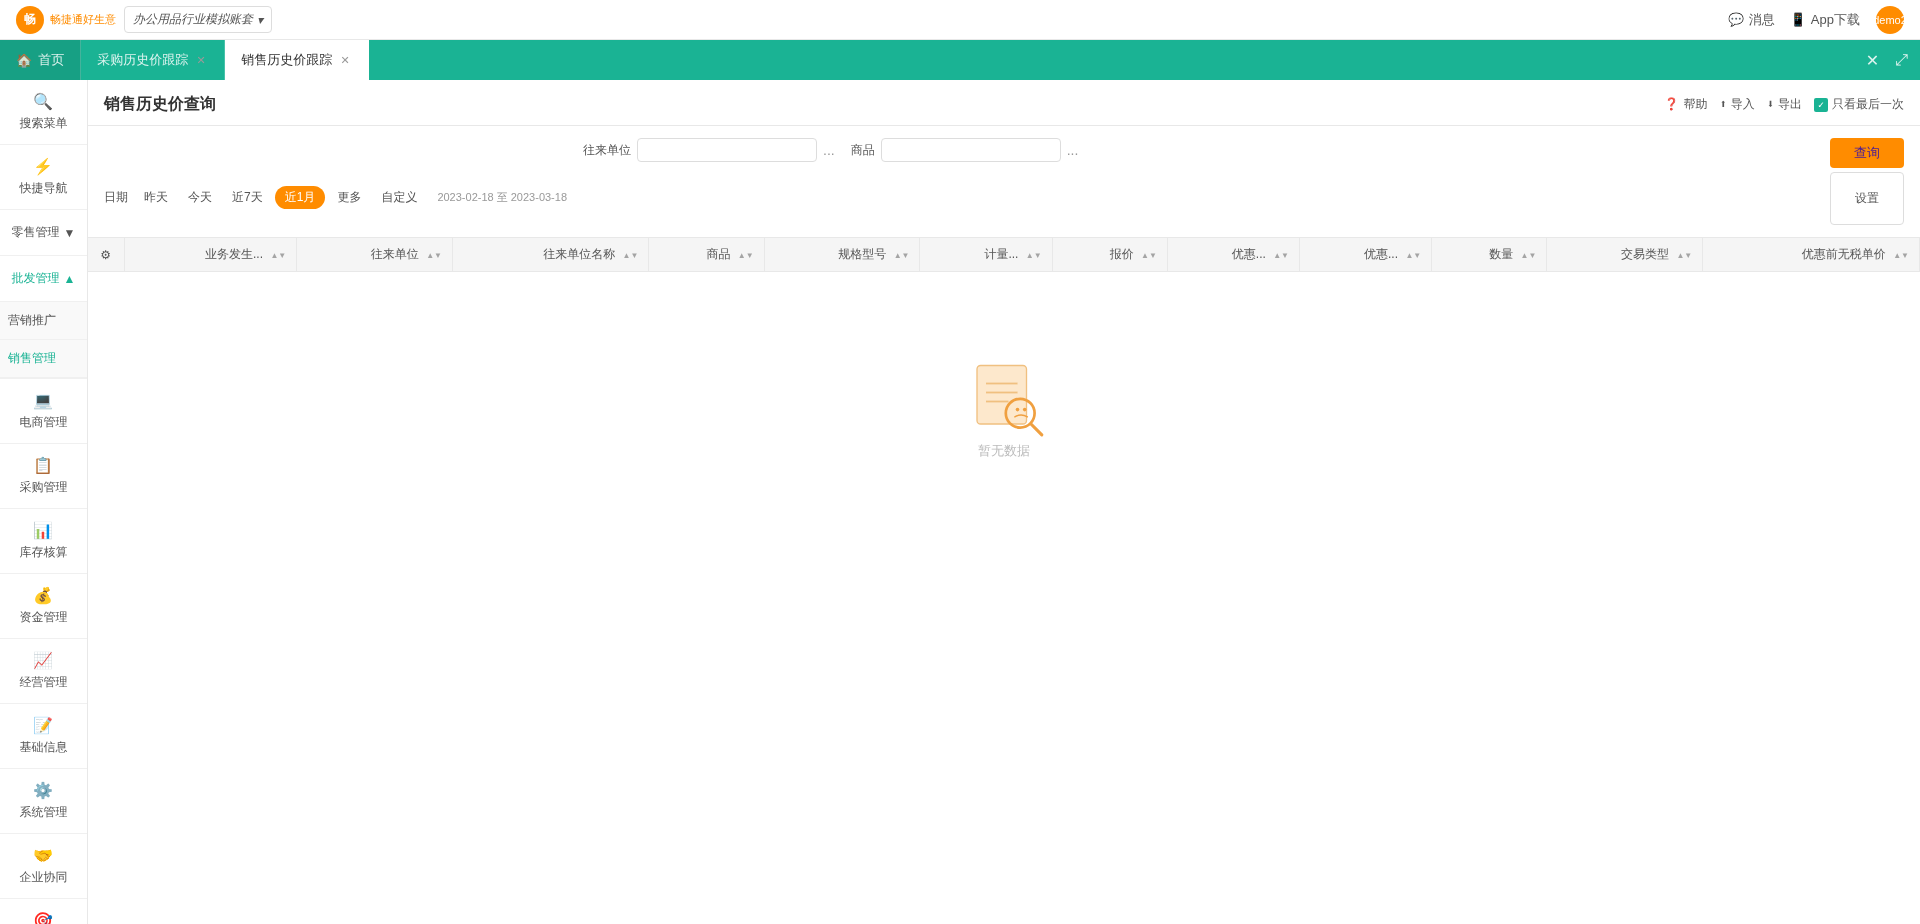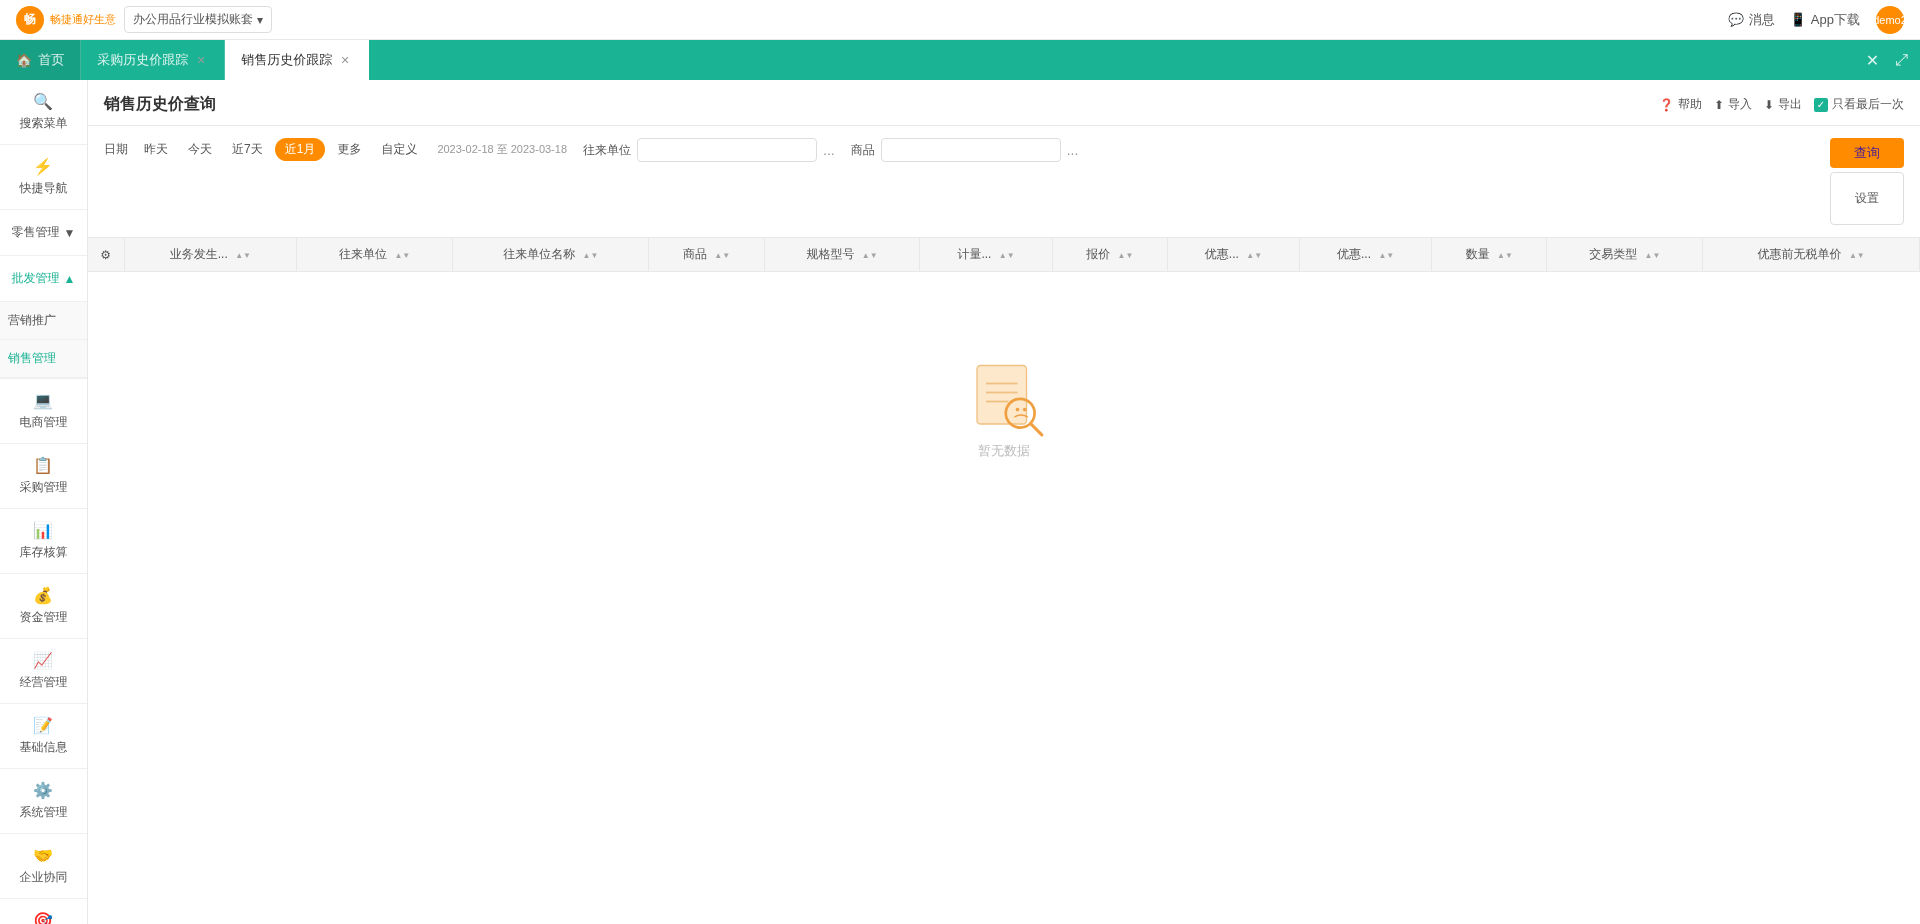--- a/index.html
+++ b/index.html
@@ -47,20 +47,21 @@
       display: flex;
       align-items: center;
       gap: 4px;
       padding: 4px 8px;
       border: 1px solid #ddd;
       border-radius: 4px;
       cursor: pointer;
       font-size: 12px;
       color: #555;
       background: #fff;
+      font-style: italic;
     }
     .top-header-right {
       display: flex;
       align-items: center;
       gap: 16px;
       font-size: 13px;
       color: #555;
     }
     .top-header-right .item {
       display: flex;
@@ -204,20 +205,21 @@
       flex-direction: column;
     }
 
     
     .page-header {
       padding: 14px 16px 10px;
       border-bottom: 1px solid #e8e8e8;
       display: flex;
       align-items: center;
       justify-content: space-between;
+      font-family: Liberation Mono, monospace;
     }
     .page-title {
       font-size: 16px;
       font-weight: bold;
       color: #333;
     }
     .page-header-actions {
       display: flex;
       align-items: center;
       gap: 12px;
@@ -256,20 +258,21 @@
       align-items: flex-start;
       gap: 16px;
       flex-wrap: wrap;
       background: #fff;
     }
     .filter-group {
       display: flex;
       align-items: center;
       gap: 8px;
       flex-wrap: wrap;
+      margin-top: 48px;
     }
     .filter-label {
       font-size: 12px;
       color: #555;
       white-space: nowrap;
     }
     .date-filters {
       display: flex;
       align-items: center;
       gap: 4px;
@@ -347,21 +350,21 @@
       width: 100%;
       border-collapse: collapse;
       font-size: 12px;
     }
     thead tr {
       background: #f5f5f5;
       border-bottom: 1px solid #e8e8e8;
     }
     thead th {
       padding: 8px 10px;
-      text-align: center;
+      text-align: right;
       color: #555;
       font-weight: normal;
       border-right: 1px solid #e8e8e8;
       white-space: nowrap;
       position: relative;
     }
     thead th .sort-icon {
       display: inline-flex;
       flex-direction: column;
       margin-left: 4px;

